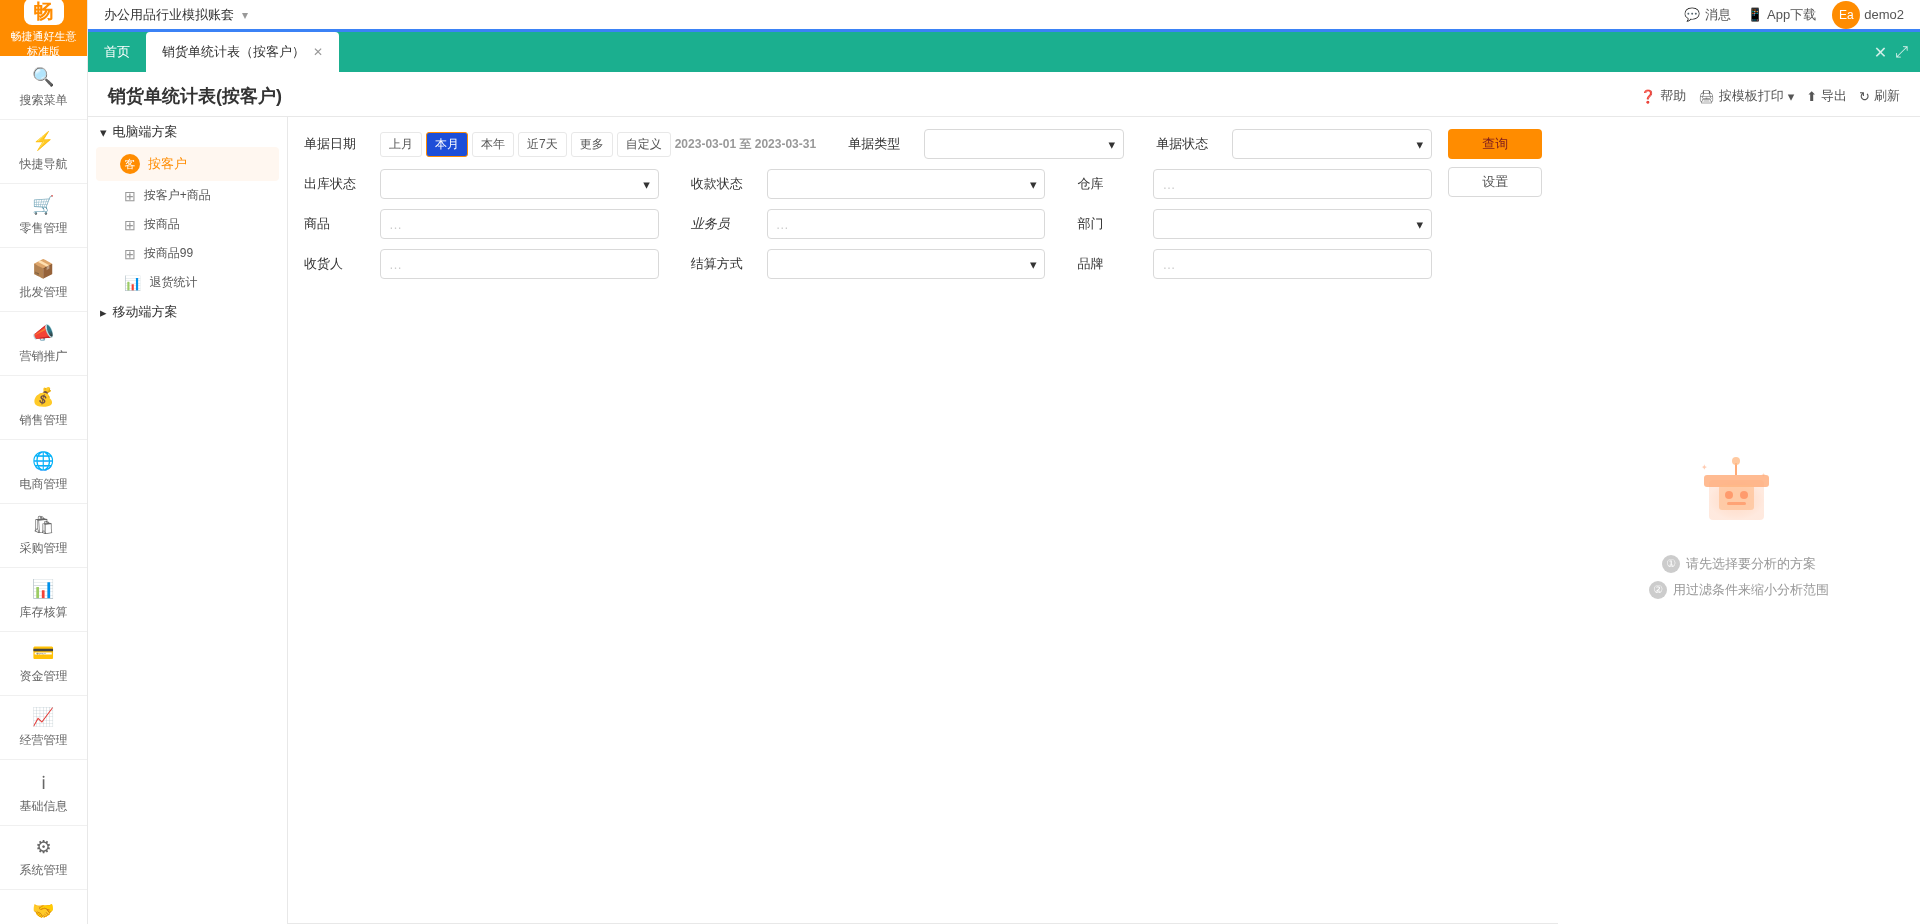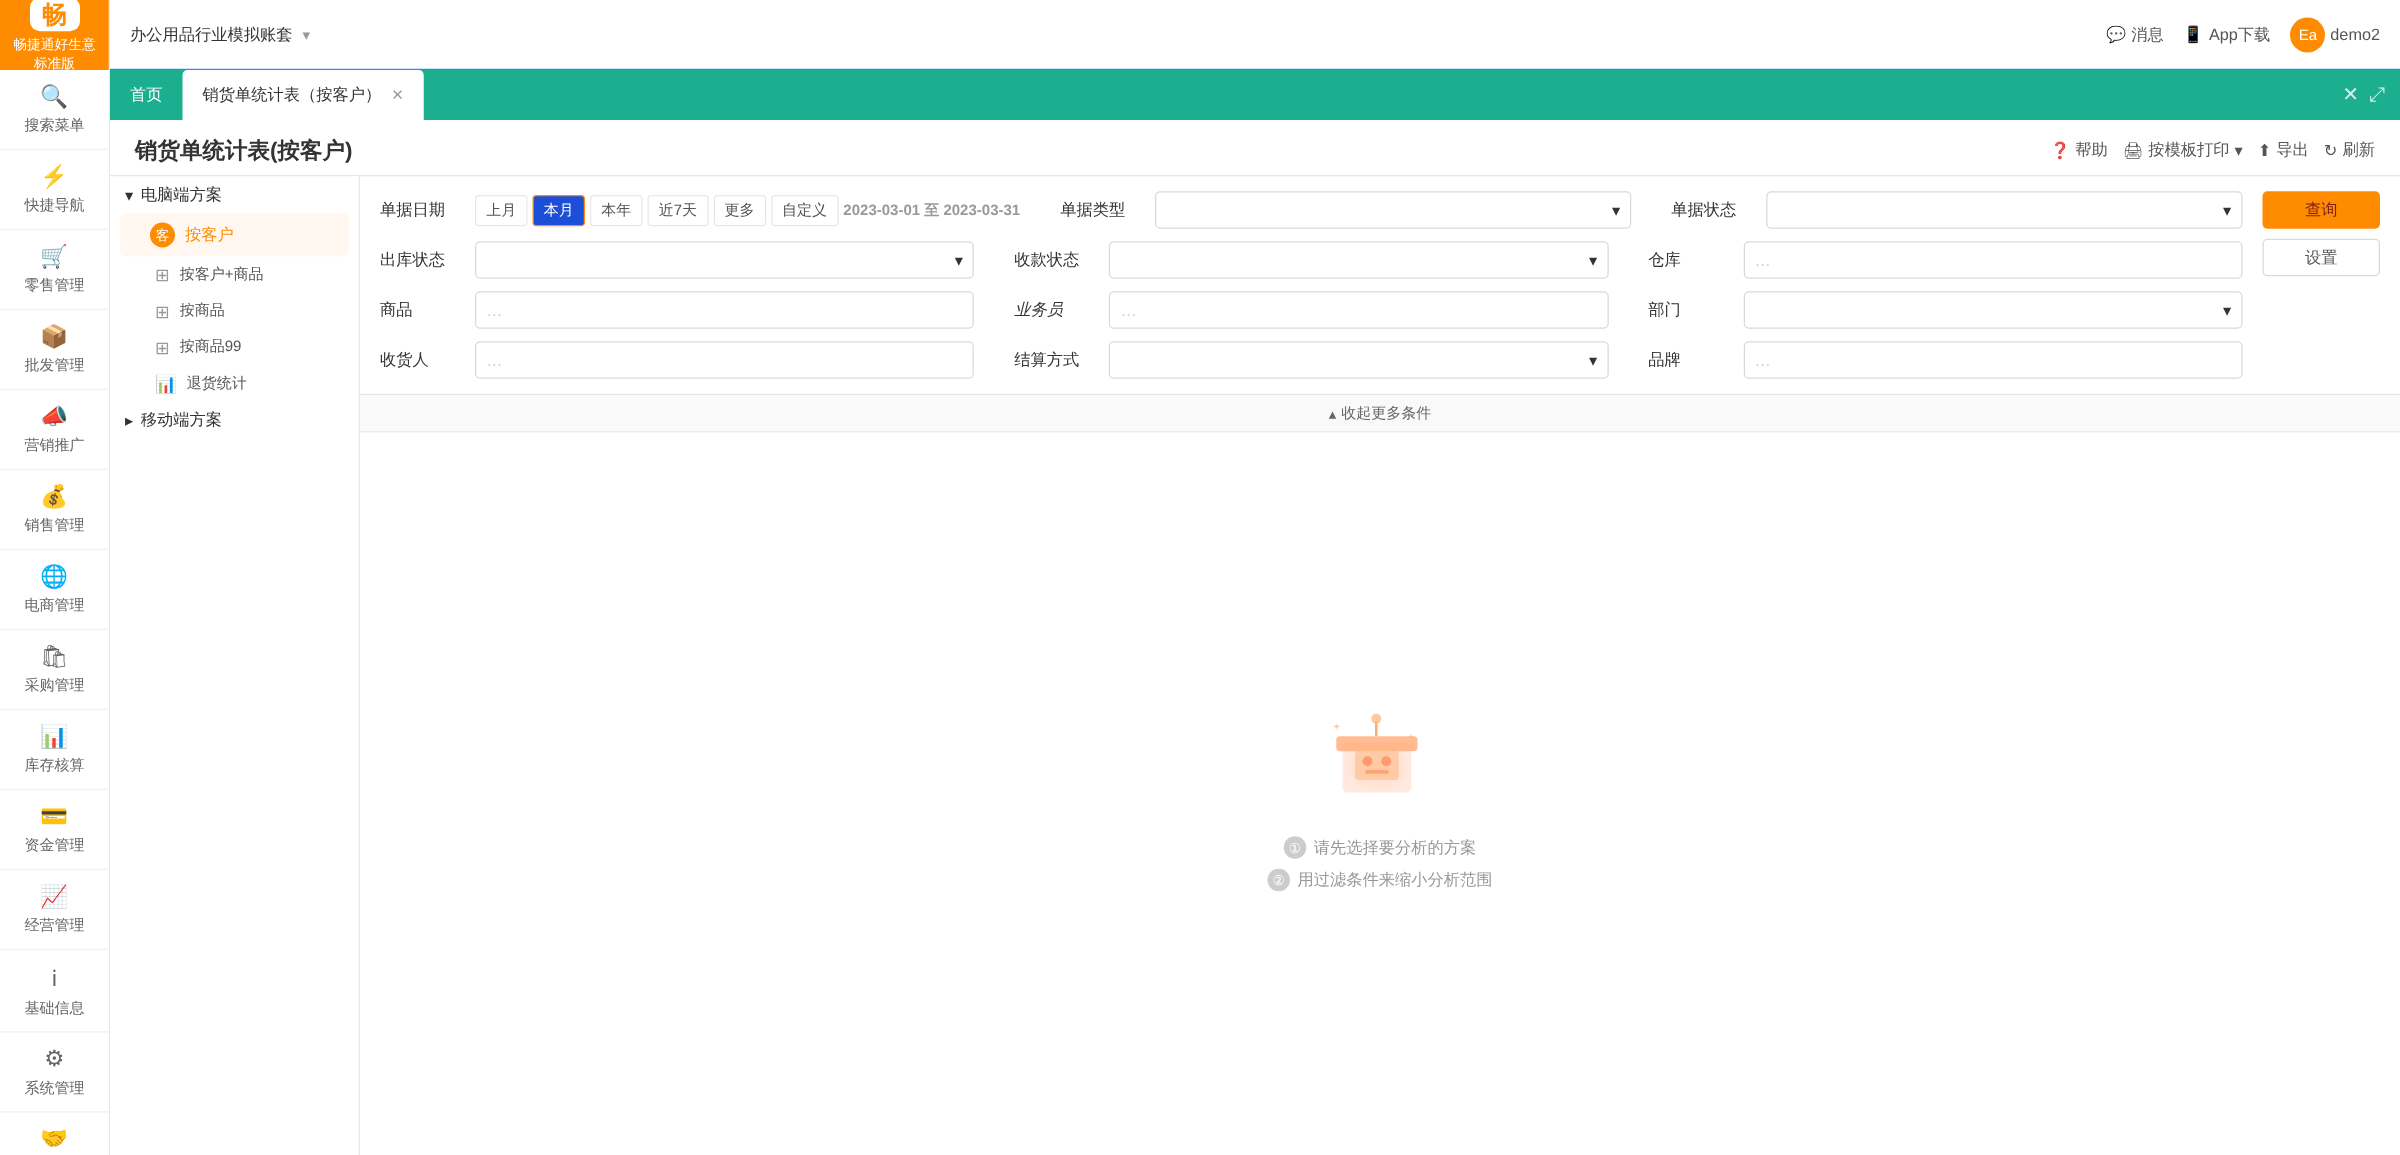--- a/index.html
+++ b/index.html
@@ -48,27 +48,27 @@
     
     .main-wrapper {
       flex: 1;
       display: flex;
       flex-direction: column;
       overflow: hidden;
     }
 
     
     .topbar {
-      height: 56px;
+      height: 32px;
       background: #fff;
       display: flex;
       align-items: center;
       justify-content: space-between;
       padding: 0 16px;
-      border-bottom: 1px solid #3b82f6;
+      border-bottom: 3px solid #3b82f6;
       flex-shrink: 0;
     }
     .topbar-left {
       display: flex;
       align-items: center;
       gap: 8px;
     }
     .topbar-title {
       font-size: 13px;
       color: #333;
@@ -265,21 +265,21 @@
     }
     .tree-subitem-icon {
       font-size: 14px;
       color: #999;
     }
 
     
     .right-panel {
       flex: 1;
       display: flex;
-      flex-direction: column;
+      flex-direction: row;
       overflow: hidden;
     }
 
     
     .filter-area {
       background: #fff;
       padding: 12px 16px;
       border-bottom: 1px solid #e8e8e8;
     }
     .filter-row {
@@ -678,26 +678,20 @@
               </div>
             </div>
 
             <div class="action-buttons">
               <button class="btn-query">查询</button>
               <button class="btn-settings">设置</button>
             </div>
           </div>
         </div>
 
-        <div class="collapse-bar">
-          <button class="collapse-btn">
-            <span class="chevron-up"></span>
-            <span>收起更多条件</span>
-          </button>
-        </div>
 
         <div class="empty-state">
 
           <svg class="empty-icon" viewBox="0 0 100 100">
             <defs>
               <radialGradient id="rg1" cx="50%" cy="50%" r="50%">
                 <stop offset="0%" stop-color="#ffccaa" stop-opacity="0.8"></stop>
                 <stop offset="100%" stop-color="#ff9966" stop-opacity="0.3"></stop>
               </radialGradient>
             </defs>

